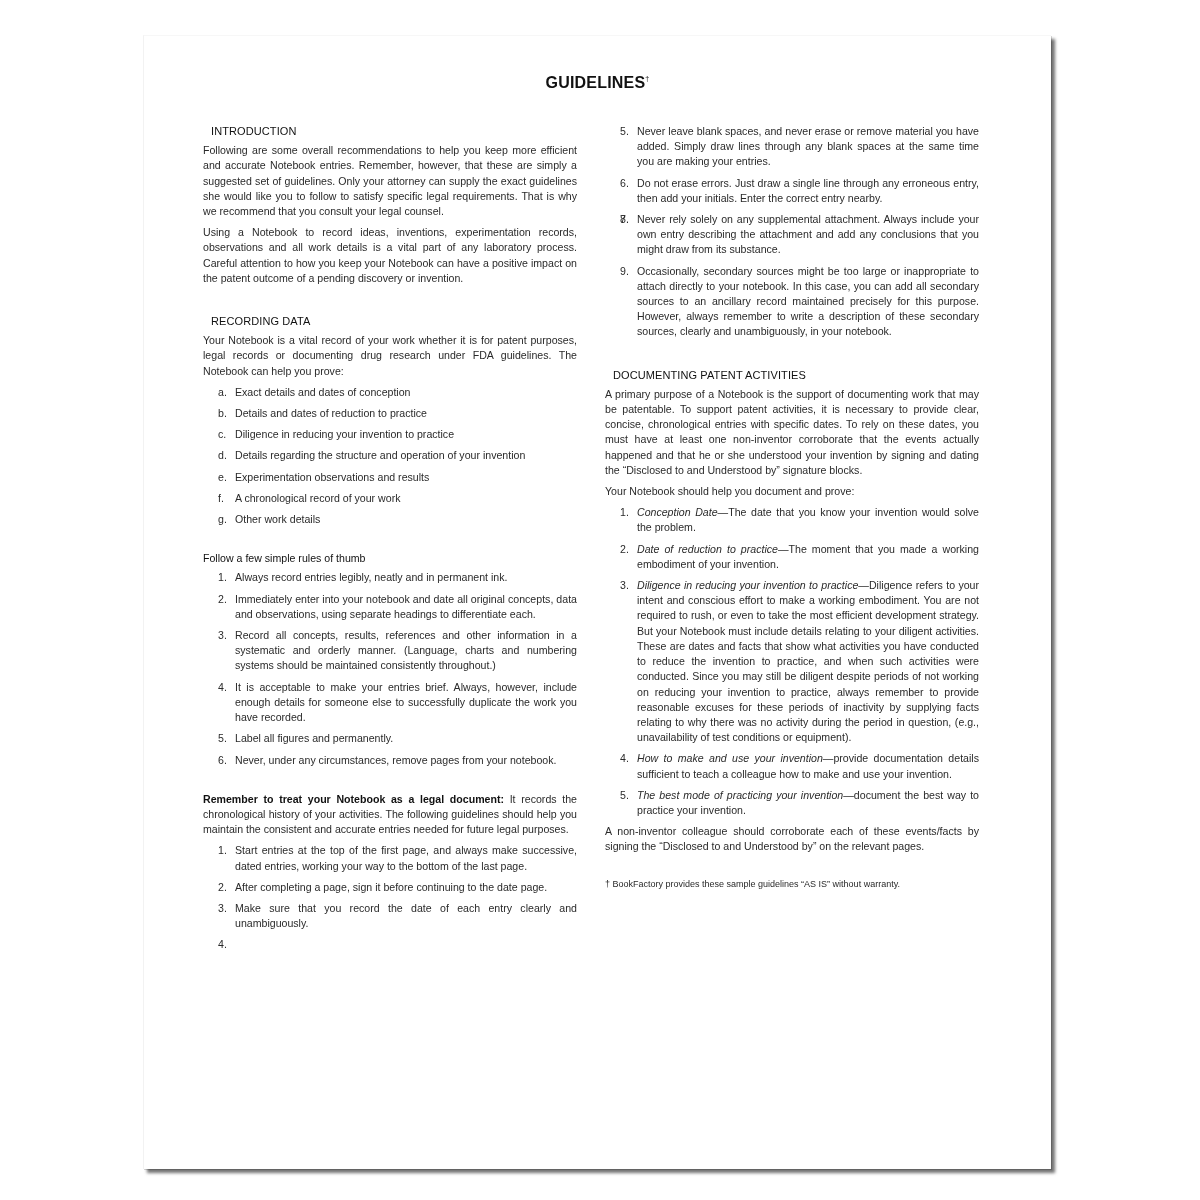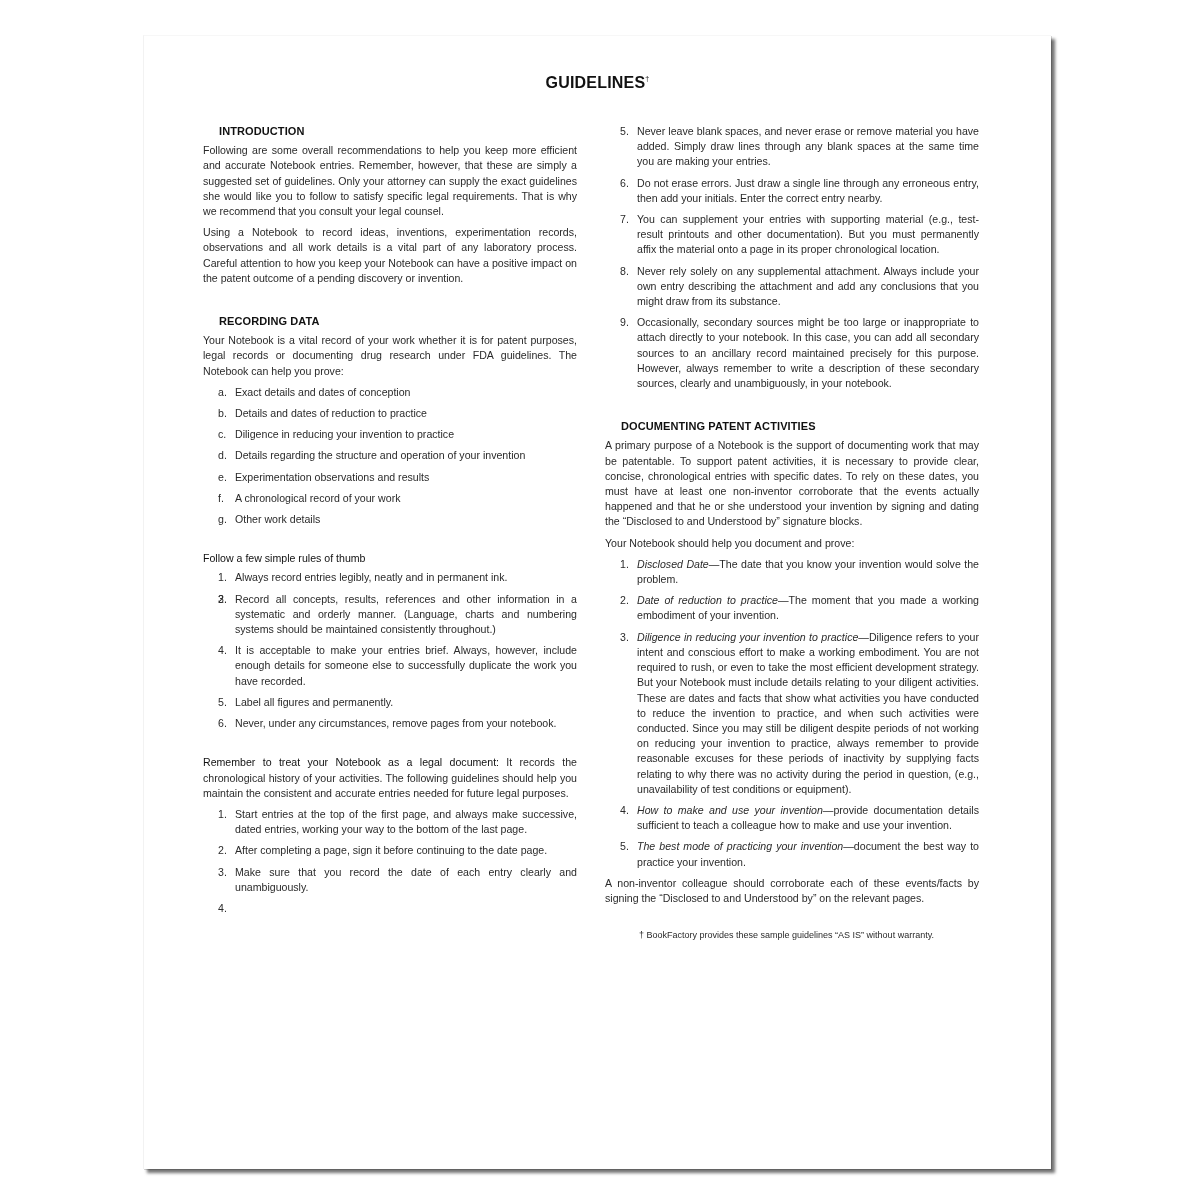--- a/index.html
+++ b/index.html
@@ -18,29 +18,29 @@
     position: absolute; left: 0; width: 100%; top: 38px; text-align: center;
     font-weight: bold; font-size: 16px; letter-spacing: 0.2px; color: #111;
   }
   .title sup { font-size: 7px; font-weight: normal; vertical-align: 7px; }
   .col {
     position: absolute; top: 88px; width: 374px;
     font-size: 10.6px; line-height: 15.2px; text-align: justify;
   }
   .col.left { left: 59px; }
   .col.right { left: 461px; }
-  h3 { font-size: 11px; font-weight: bold; margin: 0 0 4px 16px; color: #111; letter-spacing: 0.1px; }
+  h3 { font-size: 11px; font-weight: normal; margin: 0 0 4px 8px; color: #111; letter-spacing: 0.1px; }
   .sub { font-weight: normal; font-size: 10.6px; margin: 0 0 4px 0; color: #111; }
   p { margin: 0 0 6px 0; }
   ol { margin: 0; padding: 0; list-style: none; }
   ol li { position: relative; padding-left: 32px; margin-bottom: 6px; }
   ol li .mk { position: absolute; left: 15px; top: 0; }
   .em { font-style: italic; }
-  .bold { font-weight: normal; color: #111; }
-  .footnote { font-size: 9px; margin-top: 22px; margin-left: 34px; }
+  .bold { font-weight: bold; color: #111; }
+  .footnote { font-size: 9px; margin-top: 22px; }
   .gap-l { height: 22px; }
   .gap-m { height: 18px; }
 </style>
 </head>
 <body>
 
 <div class="page">
   <div class="title"><span>GUIDELINES</span><sup>†</sup></div>
 
   <div class="col left">
@@ -61,21 +61,21 @@
         <li><span class="mk">e.</span><span>Experimentation observations and results</span></li>
         <li><span class="mk">f.</span><span>A chronological record of your work</span></li>
         <li><span class="mk">g.</span><span>Other work details</span></li>
       </ol>
     </section>
     <div class="gap-m"></div>
     <section>
       <div class="sub">Follow a few simple rules of thumb</div>
       <ol>
         <li><span class="mk">1.</span><span>Always record entries legibly, neatly and in permanent ink.</span></li>
-        <li><span class="mk">2.</span></li>
+        <li><span class="mk">2.</span><span>Immediately enter into your notebook and date all original concepts, data and observations, using separate headings to differentiate each.</span></li>
         <li><span class="mk">3.</span><span>Record all concepts, results, references and other information in a systematic and orderly manner. (Language, charts and numbering systems should be maintained consistently throughout.)</span></li>
         <li><span class="mk">4.</span><span>It is acceptable to make your entries brief. Always, however, include enough details for someone else to successfully duplicate the work you have recorded.</span></li>
         <li><span class="mk">5.</span><span>Label all figures and permanently.</span></li>
         <li><span class="mk">6.</span><span>Never, under any circumstances, remove pages from your notebook.</span></li>
       </ol>
     </section>
     <div class="gap-m"></div>
     <section>
       <p><span class="bold">Remember to treat your Notebook as a legal document:</span><span> It records the chronological history of your activities. The following guidelines should help you maintain the consistent and accurate entries needed for future legal purposes.</span></p>
       <ol>
@@ -84,31 +84,31 @@
         <li><span class="mk">3.</span><span>Make sure that you record the date of each entry clearly and unambiguously.</span></li>
         <li><span class="mk">4.</span></li>
       </ol>
     </section>
   </div>
 
   <div class="col right">
     <ol>
       <li><span class="mk">5.</span><span>Never leave blank spaces, and never erase or remove material you have added. Simply draw lines through any blank spaces at the same time you are making your entries.</span></li>
       <li><span class="mk">6.</span><span>Do not erase errors. Just draw a single line through any erroneous entry, then add your initials. Enter the correct entry nearby.</span></li>
-      <li><span class="mk">7.</span><span>You can supplement your entries with supporting material (e.g., test-result printouts and other documentation). But you must permanently affix the material onto a page in its proper chronological location.</span></li>
+      <li><span class="mk">7.</span></li>
       <li><span class="mk">8.</span><span>Never rely solely on any supplemental attachment. Always include your own entry describing the attachment and add any conclusions that you might draw from its substance.</span></li>
       <li><span class="mk">9.</span><span>Occasionally, secondary sources might be too large or inappropriate to attach directly to your notebook. In this case, you can add all secondary sources to an ancillary record maintained precisely for this purpose. However, always remember to write a description of these secondary sources, clearly and unambiguously, in your notebook.</span></li>
     </ol>
     <div class="gap-l"></div>
     <section>
       <h3>DOCUMENTING PATENT ACTIVITIES</h3>
       <p>A primary purpose of a Notebook is the support of documenting work that may be patentable. To support patent activities, it is necessary to provide clear, concise, chronological entries with specific dates. To rely on these dates, you must have at least one non-inventor corroborate that the events actually happened and that he or she understood your invention by signing and dating the “Disclosed to and Understood by” signature blocks.</p>
       <p>Your Notebook should help you document and prove:</p>
       <ol>
-        <li><span class="mk">1.</span><span class="em">Disclosed Date</span><span>—The date that you know your invention would solve the problem.</span></li>
+        <li><span class="mk">1.</span><span class="em">Conception Date</span><span>—The date that you know your invention would solve the problem.</span></li>
         <li><span class="mk">2.</span><span class="em">Date of reduction to practice</span><span>—The moment that you made a working embodiment of your invention.</span></li>
         <li><span class="mk">3.</span><span class="em">Diligence in reducing your invention to practice</span><span>—Diligence refers to your intent and conscious effort to make a working embodiment. You are not required to rush, or even to take the most efficient development strategy. But your Notebook must include details relating to your diligent activities. These are dates and facts that show what activities you have conducted to reduce the invention to practice, and when such activities were conducted. Since you may still be diligent despite periods of not working on reducing your invention to practice, always remember to provide reasonable excuses for these periods of inactivity by supplying facts relating to why there was no activity during the period in question, (e.g., unavailability of test conditions or equipment).</span></li>
         <li><span class="mk">4.</span><span class="em">How to make and use your invention</span><span>—provide documentation details sufficient to teach a colleague how to make and use your invention.</span></li>
         <li><span class="mk">5.</span><span class="em">The best mode of practicing your invention</span><span>—document the best way to practice your invention.</span></li>
       </ol>
       <p>A non-inventor colleague should corroborate each of these events/facts by signing the “Disclosed to and Understood by” on the relevant pages.</p>
     </section>
     <div class="footnote">† BookFactory provides these sample guidelines “AS IS” without warranty.</div>
   </div>
 </div>

